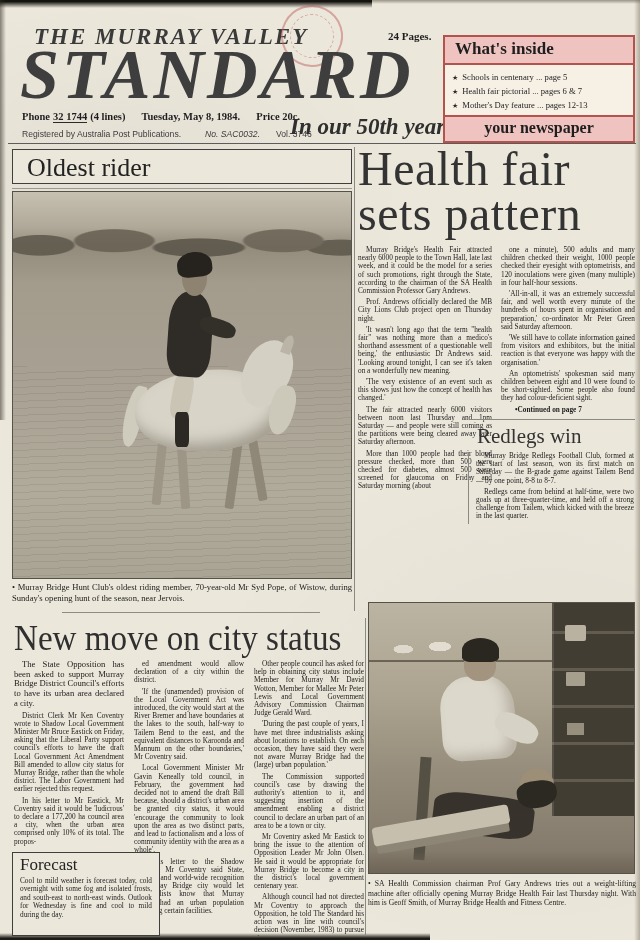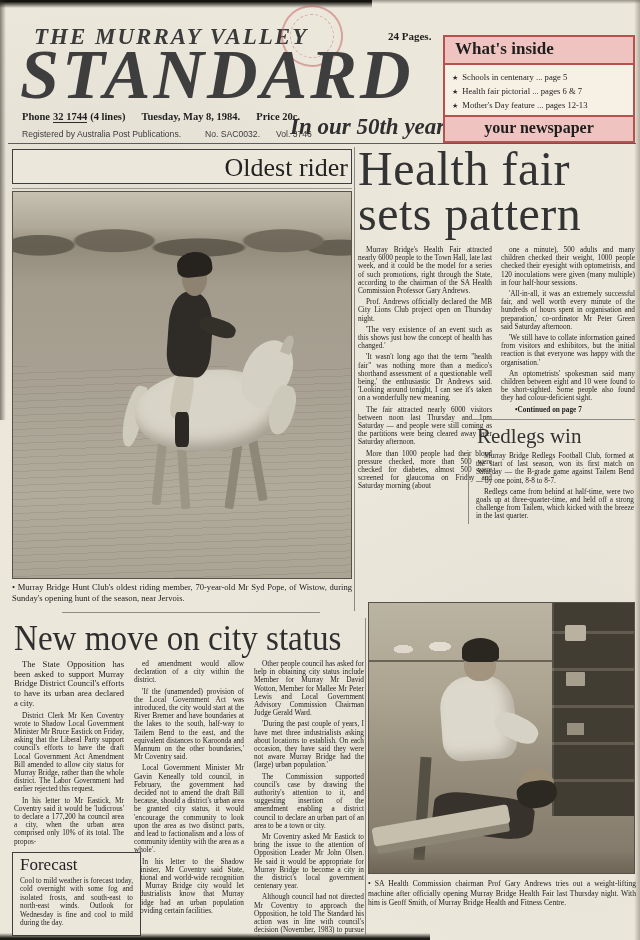--- a/index.html
+++ b/index.html
@@ -17,38 +17,38 @@
   
   .kicker{left:34px;top:24px;font-style:italic;font-weight:700;font-size:23px;letter-spacing:2px;color:#3a3a3a;}
   .mast-title{left:20px;top:38px;font-style:italic;font-weight:600;font-size:70px;line-height:74px;letter-spacing:3px;color:#3e3e3e;}
   .pages{left:388px;top:30px;font-size:11px;font-weight:600;}
   .stamp{left:281px;top:5px;width:58px;height:58px;border:2px solid rgba(192,96,96,.5);border-radius:50%;transform:rotate(-18deg);}
   .stamp-inner{position:absolute;inset:7px;border:1px dashed rgba(192,96,96,.45);border-radius:50%;}
   .dateline{left:22px;top:111px;display:flex;gap:0;font-size:10.5px;font-weight:700;white-space:nowrap;}
   .dateline .d1{margin-right:16px;} .dateline .d2{margin-right:16px;}
   .phone-num{border-bottom:1px solid #2b2b2b;margin:0 3px;}
   .regline{left:22px;top:129px;display:flex;font-family:"Liberation Sans",sans-serif;font-size:8.6px;color:#3c3c3c;white-space:nowrap;}
-  .regline .r1{margin-right:24px;} .regline .r2{margin-right:16px;}
+  .regline .r1{margin-right:24px;} .regline .r2{margin-right:16px;font-style:italic;}
   .fifty{left:290px;top:114px;font-style:italic;font-weight:600;font-size:23px;color:#2f2f2f;}
   
   .wi-box{left:443px;top:35px;width:192px;border:2px solid #b4524e;background:#f7f0e5;box-sizing:border-box;}
   .wi-head{background:#efc3bf;border-bottom:2px solid #b4524e;font-size:17px;font-weight:600;padding:2px 10px 4px;}
   .wi-items{padding:6px 7px 7px;}
   .wi-item{display:flex;align-items:baseline;gap:4px;font-size:8.6px;line-height:13px;white-space:nowrap;}
   .wi-star{font-size:7px;color:#2c2c2c;}
   .wi-footer{left:443px;top:115px;width:192px;border:2px solid #b4524e;background:#efc3bf;box-sizing:border-box;
              font-size:16px;font-weight:600;text-align:center;padding:2px 0 4px;}
   
   .rule{background:#5c5c5c;}
   .rule-top{left:8px;top:143px;width:628px;height:1px;}
   .vdiv1{left:354px;top:147px;width:1px;height:464px;background:#8a8a85;}
   .vdiv2{left:365px;top:618px;width:1px;height:318px;background:#8a8a85;}
   
   .hbox{border:1.5px solid #3e3e3e;background:#ece7db;box-sizing:border-box;}
-  .or-box{left:12px;top:149px;width:340px;height:35px;padding:3px 3px 0 14px;font-size:26px;color:#222;text-align:right;}
+  .or-box{left:12px;top:149px;width:340px;height:35px;padding:3px 16px 0 14px;font-size:26px;color:#222;}
   .or-line{left:12px;top:188px;width:340px;height:1px;background:#9b9792;}
   .pp-box{left:368px;top:562px;width:267px;height:37px;padding:5px 0 0 12px;font-size:22px;color:#222;}
   
   .hf-head{left:358px;top:146px;font-size:48px;line-height:45px;color:#333;letter-spacing:0.5px;}
   .rl-head{left:477px;top:424px;font-size:21px;color:#333;}
   .nm-head{left:14px;top:617px;font-size:36px;color:#2f2f2f;transform:scaleX(.92);transform-origin:left;white-space:nowrap;}
   
   .bt p{margin:0 0 3px;font-size:7.3px;line-height:8.2px;text-align:justify;text-indent:8px;color:#1c1c1c;}
   .bt p.lead{font-size:8.6px;line-height:9.7px;}
   .bt p.cont{font-weight:600;text-indent:14px;}
@@ -57,21 +57,21 @@
   .rl-body{left:468px;top:452px;width:166px;border-left:1px solid #8a8a85;padding-left:7px;box-sizing:border-box;}
   .rl-topline{left:470px;top:419px;width:165px;height:1px;background:#8a8a85;}
   .nm-cols{left:14px;top:660px;width:350px;height:276px;display:flex;gap:10px;overflow:hidden;}
   .nm-col{width:110px;}
   
   .caption{font-size:8.6px;line-height:10.5px;text-align:justify;color:#222;}
   .or-caption{left:12px;top:582px;width:340px;}
   .cap-rule{left:62px;top:612px;width:258px;height:1px;background:#8f8b85;}
   .pp-caption{left:368px;top:879px;width:268px;font-size:7.6px;line-height:9.6px;}
   
-  .fc-box{left:12px;top:852px;width:129px;height:84px;border:1.5px solid #3e3e3e;background:#ece7db;box-sizing:border-box;padding:2px 7px;z-index:5;}
+  .fc-box{left:12px;top:852px;width:148px;height:84px;border:1.5px solid #3e3e3e;background:#ece7db;box-sizing:border-box;padding:2px 7px;z-index:5;}
   .fc-title{font-size:17px;margin:0 0 2px;color:#222;}
   .fc-text{font-size:7.3px;line-height:8.4px;text-align:justify;}
   
   .photo{overflow:hidden;border:1px solid #55524a;box-sizing:border-box;}
   .ph-horse{left:12px;top:191px;width:340px;height:388px;
     background:linear-gradient(180deg,#c7c1b2 0%,#b0a999 9%,#938c7d 14%,#a39c8d 24%,#a8a193 48%,#b1ab9c 78%,#aaa494 100%);}
   .scrub{position:absolute;left:0;top:28px;width:100%;height:46px;opacity:.85;
     background-image:radial-gradient(ellipse 60px 18px at 8% 55%, #5d574b 55%, transparent 60%),
       radial-gradient(ellipse 70px 20px at 30% 45%, #665f52 55%, transparent 60%),
       radial-gradient(ellipse 80px 16px at 55% 60%, #5a5448 55%, transparent 60%),
@@ -194,22 +194,22 @@
   <div class="abs cap-rule"></div>
 
   <div class="abs hf-head">
     <div>Health fair</div>
     <div>sets pattern</div>
   </div>
   <div class="abs hf-cols bt">
     <div class="hf-col">
       <p>Murray Bridge's Health Fair attracted nearly 6000 people to the Town Hall, late last week, and it could be the model for a series of such promotions, right through the State, according to the chairman of the SA Health Commission Professor Gary Andrews.</p>
       <p>Prof. Andrews officially declared the MB City Lions Club project open on Thursday night.</p>
+      <p>'It wasn't long ago that the term "health fair" was nothing more than a medico's shorthand assessment of a questionable well being,' the enthusiastic Dr Andrews said. 'Looking around tonight, I can see it's taken on a wonderfully new meaning.</p>
       <p>'The very existence of an event such as this shows just how the concept of health has changed.'</p>
-      <p>'It wasn't long ago that the term "health fair" was nothing more than a medico's shorthand assessment of a questionable well being,' the enthusiastic Dr Andrews said. 'Looking around tonight, I can see it's taken on a wonderfully new meaning.</p>
       <p>The fair attracted nearly 6000 visitors between noon last Thursday and 1pm Saturday — and people were still coming as the partitions were being cleared away later Saturday afternoon.</p>
       <p>More than 1000 people had their blood pressure checked, more than 500 were checked for diabetes, almost 500 were screened for glaucoma on Friday and Saturday morning (about</p>
     </div>
     <div class="hf-col">
       <p>one a minute), 500 adults and many children checked their weight, 1000 people checked their eyesight with optometrists, and 120 inoculations were given (many multiple) in four half-hour sessions.</p>
       <p>'All-in-all, it was an extremely successful fair, and well worth every minute of the hundreds of hours spent in organisation and preparation,' co-ordinator Mr Peter Green said Saturday afternoon.</p>
       <p>'We still have to collate information gained from visitors and exhibitors, but the initial reaction is that everyone was happy with the organisation.'</p>
       <p>An optometrists' spokesman said many children between eight and 10 were found to be short-sighted. Some people also found they had colour-deficient sight.</p>
       <p class="cont">•Continued on page 7</p>
     </div>

